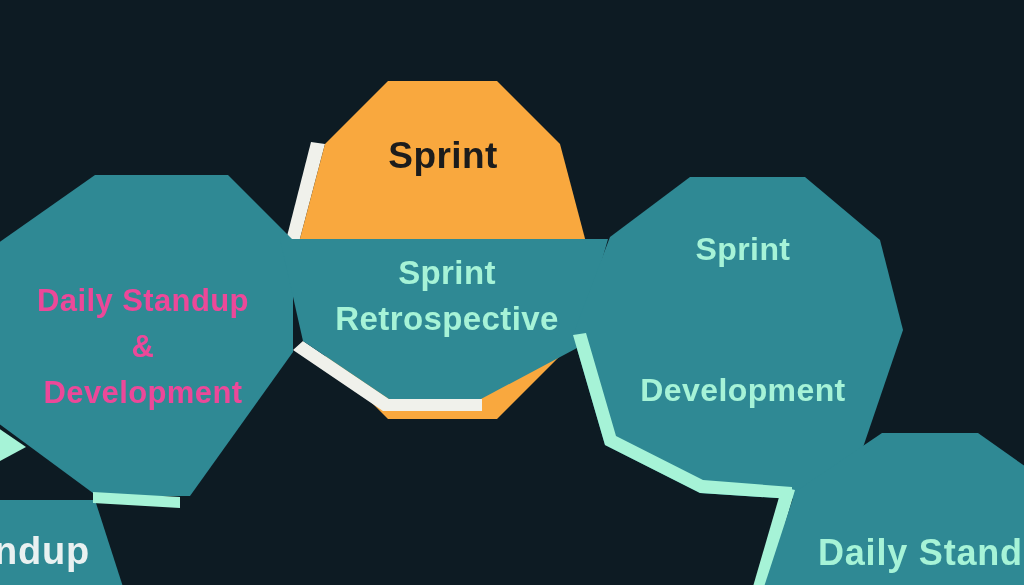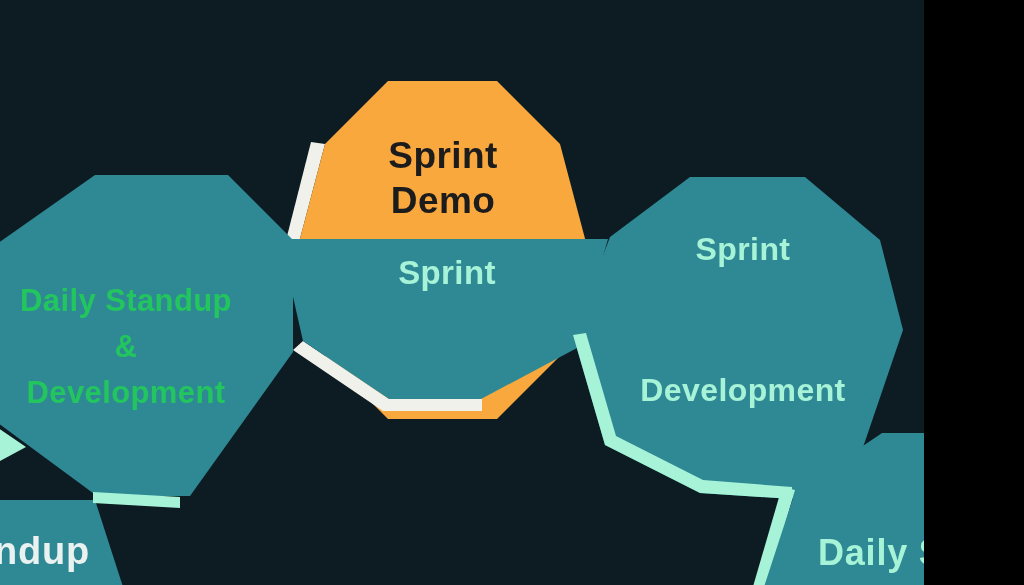--- a/index.html
+++ b/index.html
@@ -1,18 +1,18 @@
 <!DOCTYPE html>
 <html><head>
 <meta charset="utf-8">
 <style>
   html,body{margin:0;padding:0;background:#000;}
   .stage{
     position:relative;
-    width:924px;height:585px;
+    width:1024px;height:585px;
     overflow:hidden;
     font-family:"Liberation Sans", sans-serif;
   }
   .stage svg{position:absolute;left:0;top:0;}
   .label{
     position:absolute;
     font-weight:700;
     text-align:center;
     transform:translateX(-50%);
     letter-spacing:0.4px;
@@ -49,28 +49,28 @@
 
     <polygon points="610,237 690,177 805,177 880,240 903,330 858,462 792,499 700,493 605,445 573,335" fill="#2f8994"></polygon>
     <polygon points="573,335 605,445 700,493 792,499 792,487 703,480 616,436 586,333" fill="#a6f3d7"></polygon>
 
     <polygon points="795,490 766,590 752,590 782,487" fill="#a6f3d7"></polygon>
     <polygon points="882,433 978,433 1026,467 1026,590 763,590 795,492" fill="#2f8994"></polygon>
   </svg>
 
   <div class="label lbl-demo" style="left: 443px; top: 133px; color: rgb(28, 28, 28);">
     <div>Sprint</div>
-    <div>Demo</div>
   </div>
 
   <div class="label lbl-retro" style="left: 447px; top: 250px; color: rgb(166, 243, 215);">
     <div>Sprint</div>
+    <div>Retrospective</div>
   </div>
 
-  <div class="label lbl-standup" style="left: 126px; top: 278px; color: #22c55e;">
+  <div class="label lbl-standup" style="left: 143px; top: 278px; color: #ec4899;">
     <div>Daily Standup</div>
     <div>&amp;</div>
     <div>Development</div>
   </div>
 
   <div class="label lbl-planning" style="left: 743px; top: 226px; color: rgb(166, 243, 215);">
     <div>Sprint</div>
   </div>
 
   <div class="label lbl-dev" style="left: 743px; top: 372px; color: rgb(166, 243, 215);">

